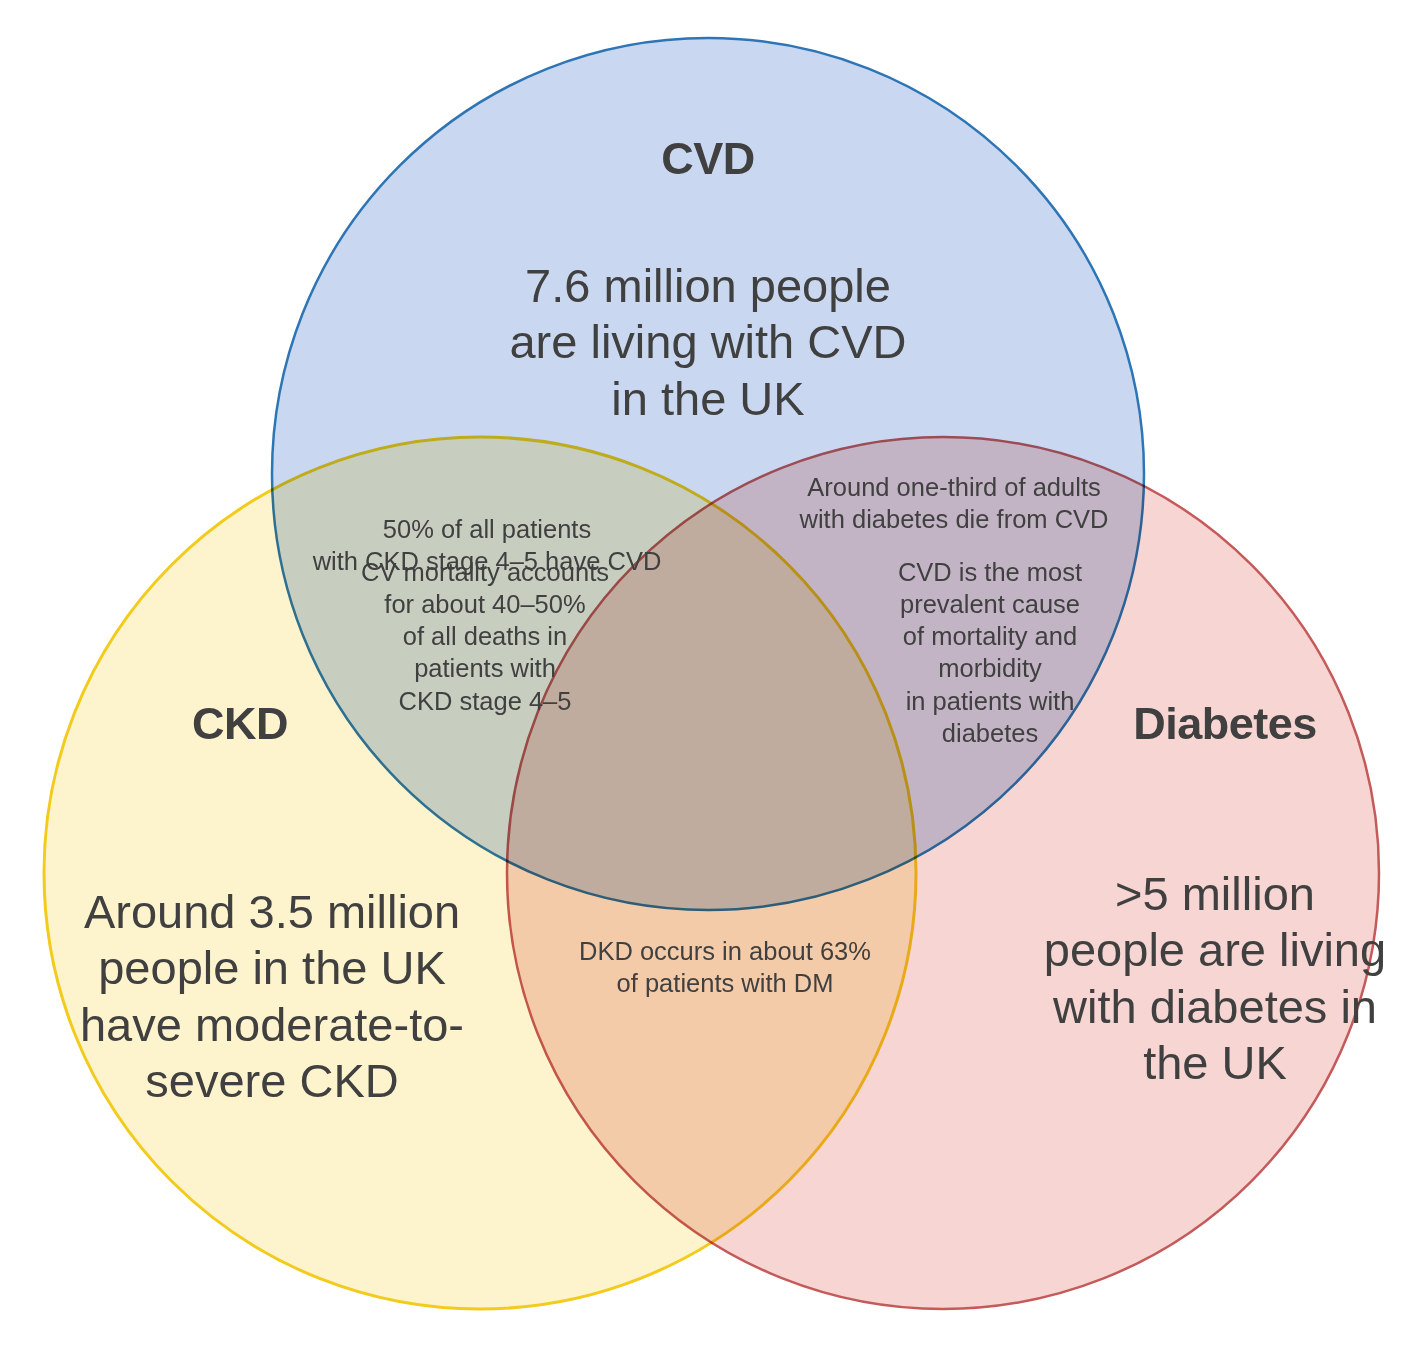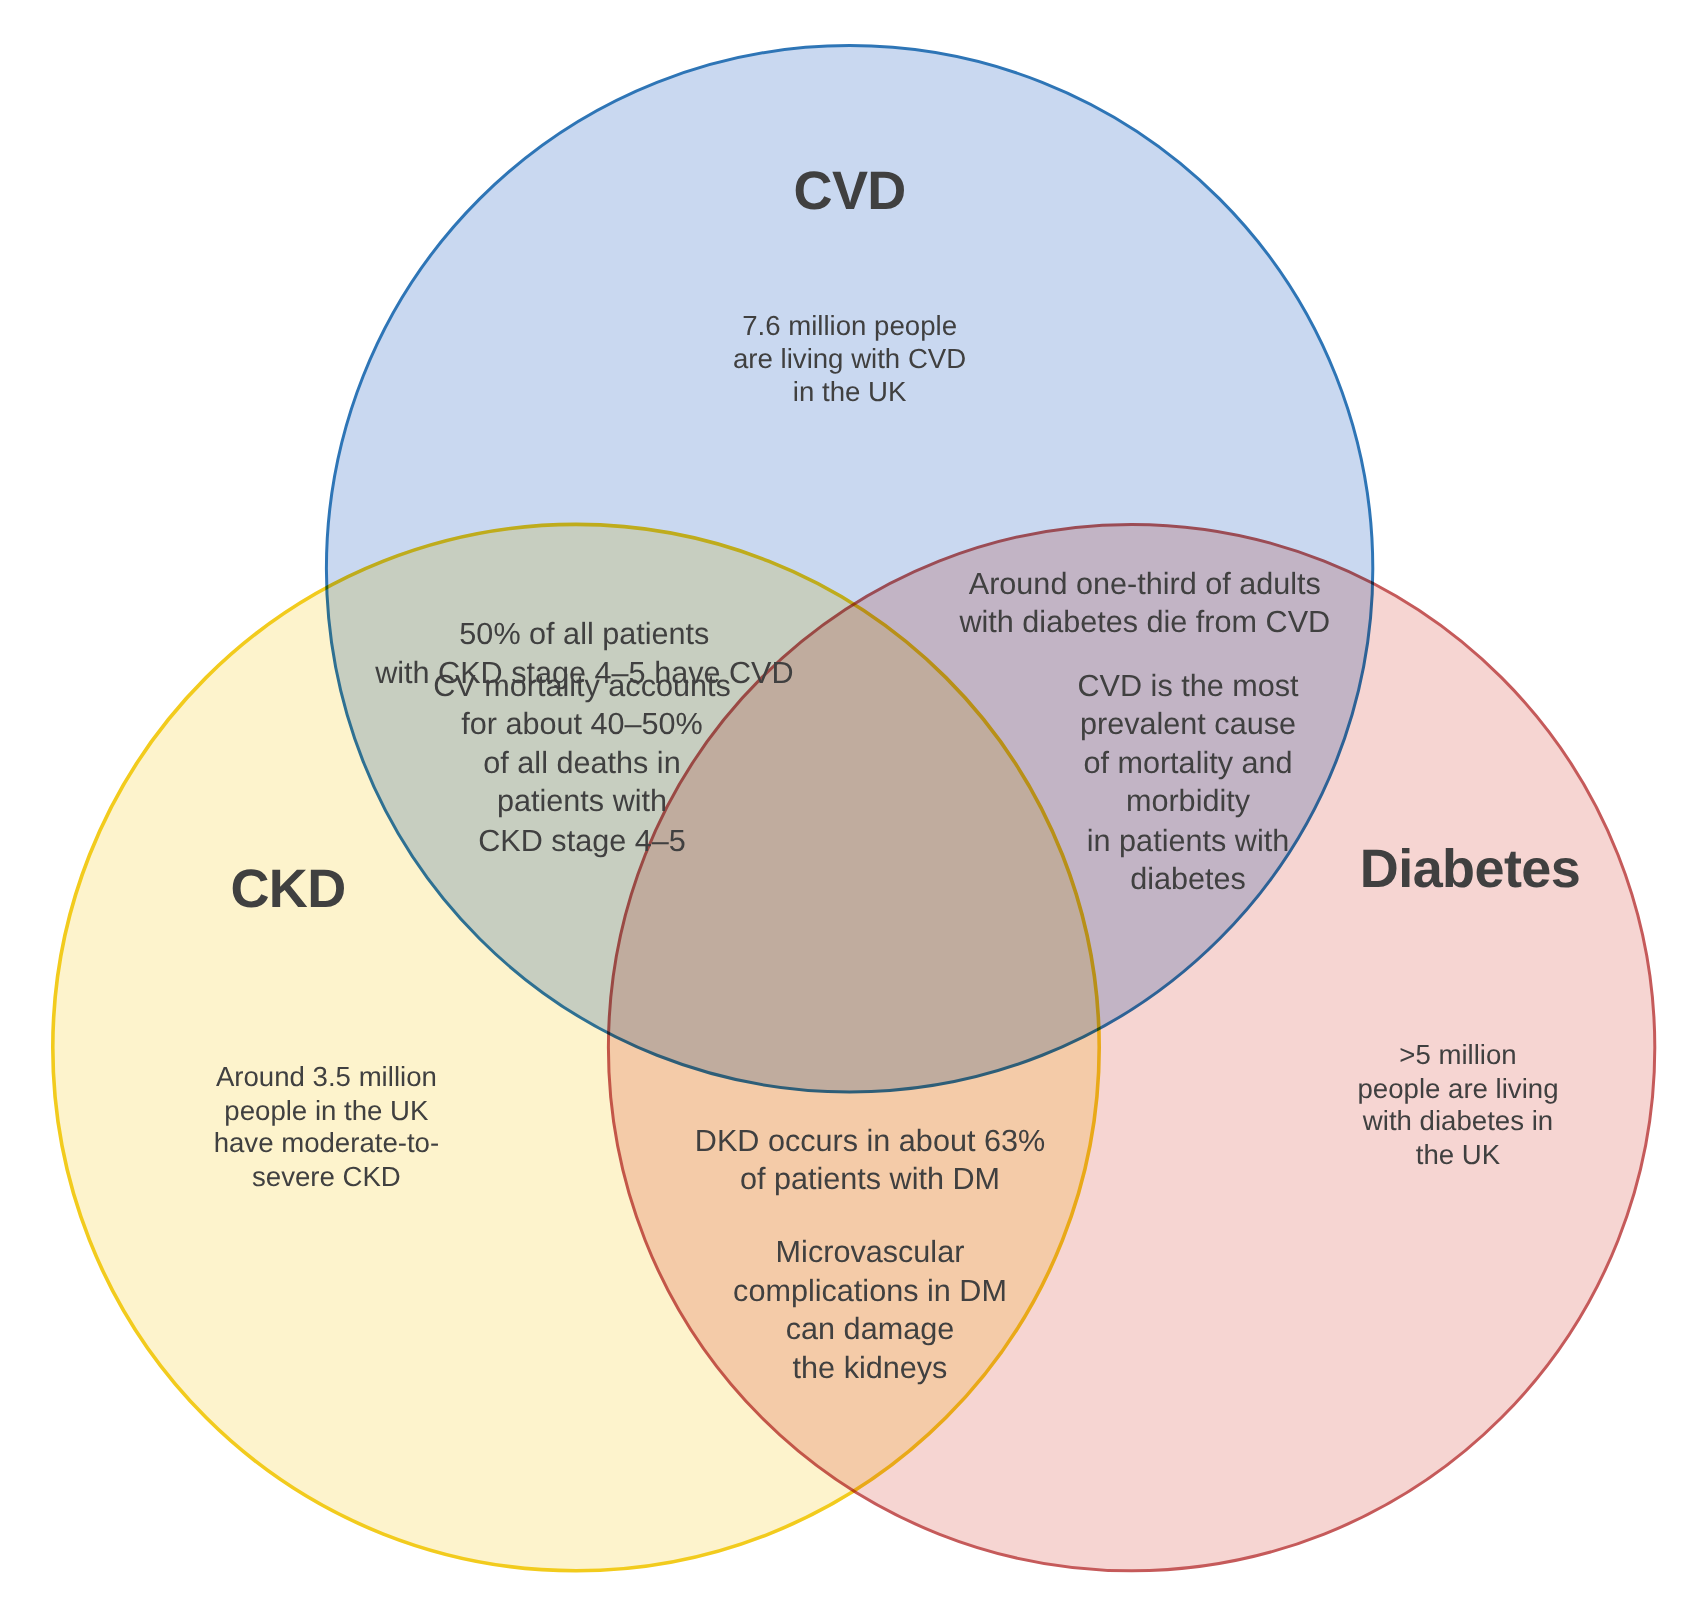--- a/index.html
+++ b/index.html
@@ -45,32 +45,32 @@
     white-space: pre-line;
     color: #404040;
   }
   .set-title {
     font-weight: bold;
     font-size: 45px;
     letter-spacing: -0.5px;
     line-height: 1.1;
   }
   .set-body {
-    font-size: 23px;
+    font-size: 47px;
     line-height: 1.2;
   }
   .overlap-body {
     font-size: 25.5px;
     line-height: 1.26;
   }
   
   #cvd-title      { left: 488px;  top: 134px;  width: 440px; }
   #cvd-body       { left: 488px;  top: 258px;  width: 440px; }
   
-  #ckd-title      { left: 80px;   top: 716px;  width: 320px; }
+  #ckd-title      { left: 80px;   top: 699px;  width: 320px; }
   #ckd-body       { left: 72px;   top: 884px;  width: 400px; }
   
   #dm-title       { left: 1060px; top: 699px;  width: 330px; }
   #dm-body        { left: 1020px; top: 866px;  width: 390px; }
   
   #cvd-ckd-a      { left: 272px;  top: 471px;  width: 430px; margin-top: 42px; }
   #cvd-ckd-b      { left: 280px;  top: 556px;  width: 410px; }
   
   #cvd-dm-a       { left: 768px;  top: 471px;  width: 372px; }
   #cvd-dm-b       { left: 830px;  top: 556px;  width: 320px; }
@@ -122,19 +122,15 @@
 prevalent cause
 of mortality and
 morbidity
 in patients with
 diabetes</div>
     <div class="txt overlap-body" id="cvd-dm-a">Around one-third of adults
 with diabetes die from CVD</div>
 
     <div class="txt overlap-body" id="ckd-dm-a">DKD occurs in about 63%
 of patients with DM</div>
-    <div class="txt overlap-body" id="ckd-dm-b">Microvascular
-complications in DM
-can damage
-the kidneys</div>
 
   </div>
 </div>
 
 </body></html>

